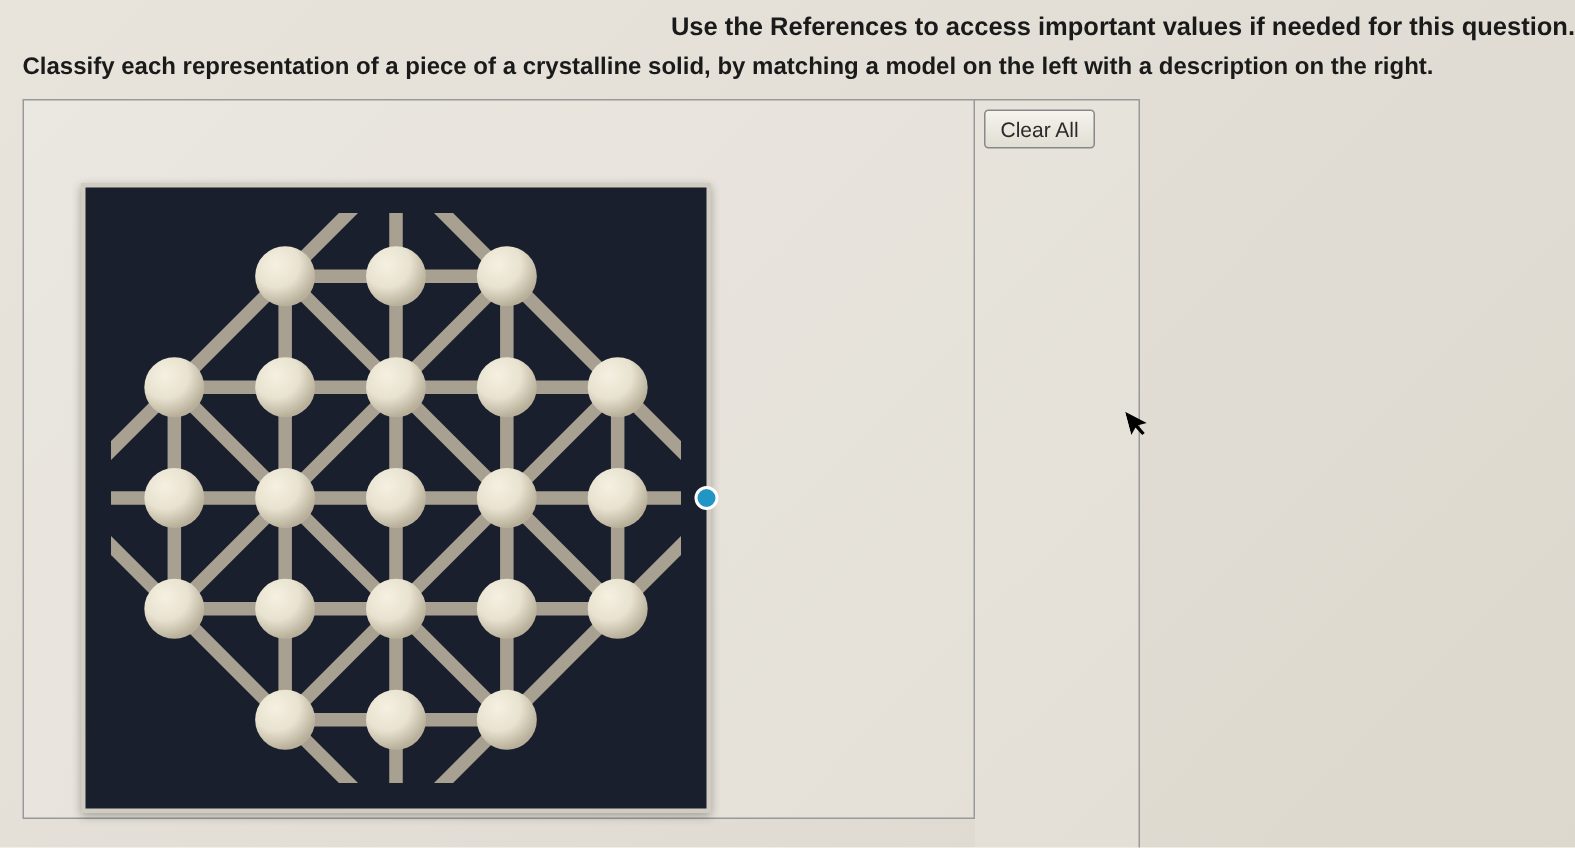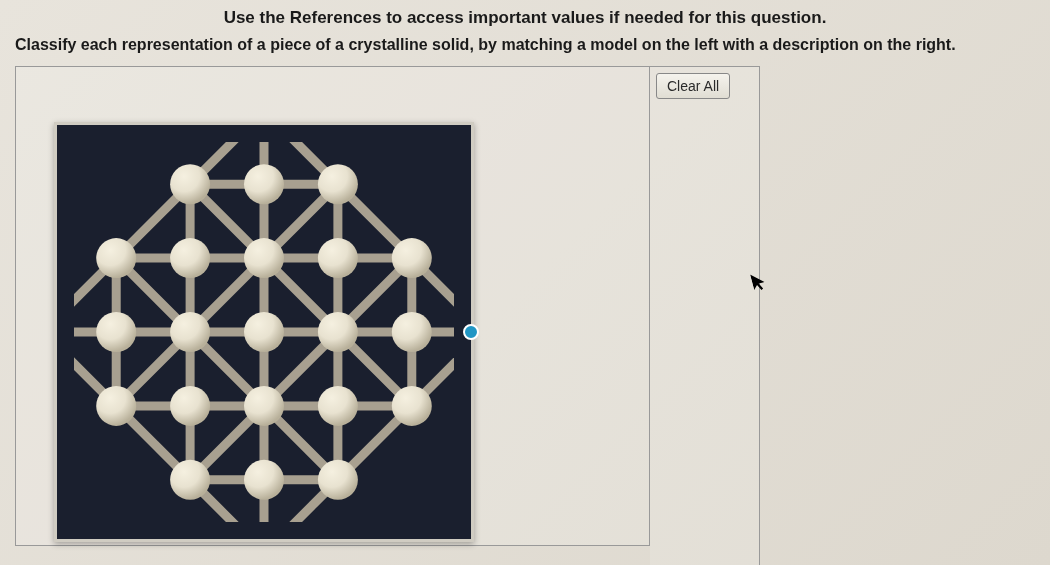--- a/index.html
+++ b/index.html
@@ -9,21 +9,21 @@
     }
     body {
       width: 1050px;
       height: 565px;
       background: linear-gradient(135deg, #e8e4dc 0%, #ddd8ce 100%);
       font-family: 'Segoe UI', Arial, sans-serif;
       overflow: hidden;
       position: relative;
     }
     .header-text {
-      text-align: center;
+      text-align: right;
       font-weight: bold;
       font-size: 17px;
       color: #1a1a1a;
       padding: 8px 0 4px 0;
     }
     .question-text {
       font-size: 16px;
       color: #1a1a1a;
       padding: 4px 15px 12px 15px;
       font-weight: bold;

